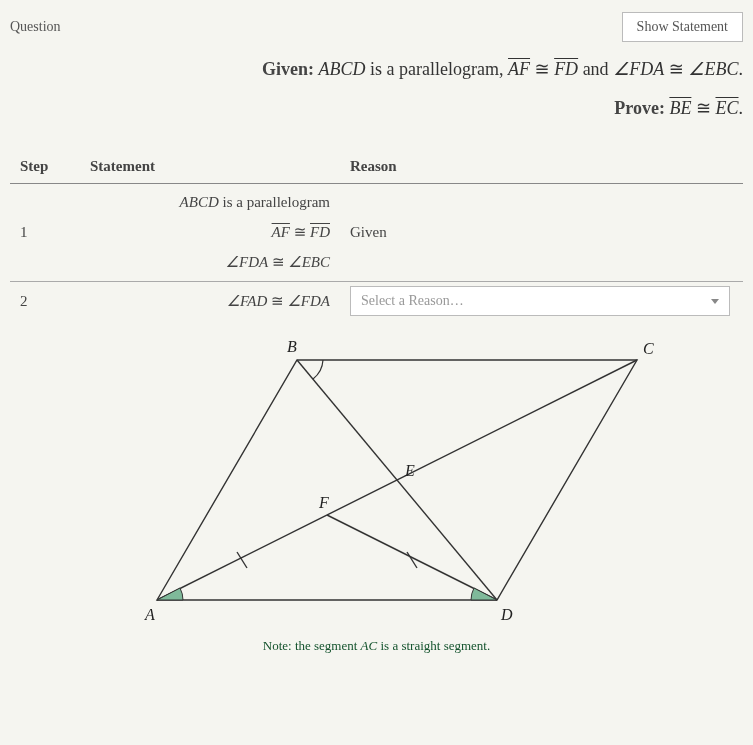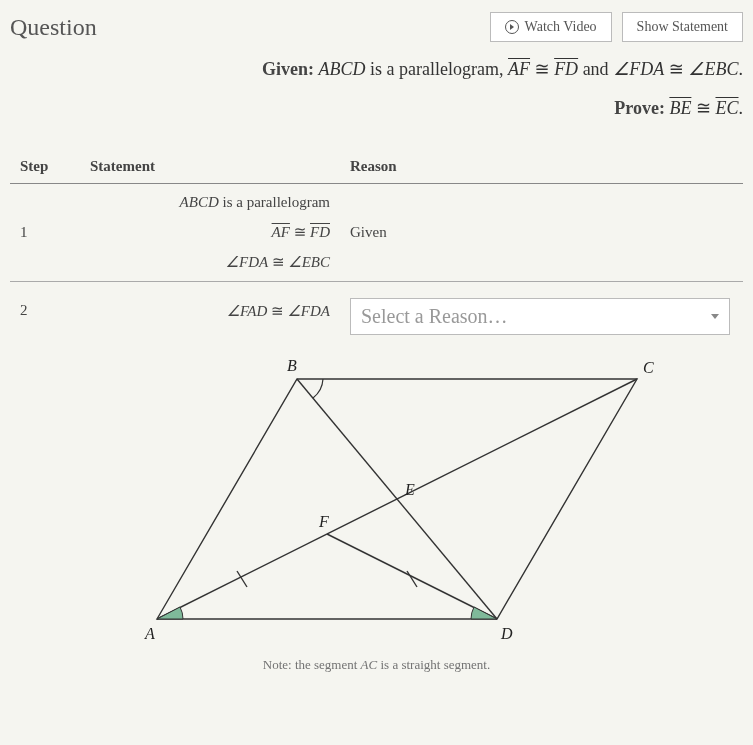--- a/index.html
+++ b/index.html
@@ -12,21 +12,21 @@
     padding: 12px 10px;
     overflow: hidden;
   }
   .header {
     display: flex;
     align-items: center;
     justify-content: space-between;
     margin-bottom: 14px;
   }
   .header-title {
-    font-size: 24px;
+    font-size: 14px;
     color: #555;
     font-weight: normal;
   }
   .header-btns { display: flex; gap: 10px; }
   .btn {
     background: #fff;
     border: 1px solid #bbb;
     padding: 6px 14px;
     font-size: 14px;
     color: #555;
@@ -82,51 +82,46 @@
   .row-divider td { border-bottom: 1px solid #aaa; }
   .stmt-block { padding: 6px 0; }
   .reason-select {
     display: flex;
     justify-content: space-between;
     align-items: center;
     border: 1px solid #bbb;
     background: #fff;
     padding: 6px 10px;
     color: #999;
-    font-size: 20px;
+    font-size: 14px;
     cursor: pointer;
     width: 380px;
-    margin-top: 12px;
   }
   .caret-down {
     width: 0; height: 0;
     border-left: 4px solid transparent;
     border-right: 4px solid transparent;
     border-top: 5px solid #888;
   }
 
   .figure-wrap { text-align: center; margin-top: 10px; }
-  .figure-note { font-size: 13px; color: #737373; margin-top: 8px; }
+  .figure-note { font-size: 13px; color: #14532d; margin-top: 8px; }
   svg.diagram { display: block; margin: 0 auto; }
   .seg { stroke: #333; stroke-width: 1.4; fill: none; }
   .tick { stroke: #333; stroke-width: 1.4; }
   .lbl { font: italic 16px Georgia, serif; fill: #222; }
   .angle-arc { stroke: #333; stroke-width: 1.2; fill: none; }
   .angle-fill { fill: #7fb99a; stroke: #333; stroke-width: 1; }
 </style>
 </head>
 <body>
 
 <div class="header">
   <div class="header-title">Question</div>
   <div class="header-btns">
-    <button class="btn">
-      <span class="play-icon"></span>
-      <span>Watch Video</span>
-    </button>
     <button class="btn">
       <span>Show Statement</span>
     </button>
   </div>
 </div>
 
 <div class="prompt">
   <span class="label">Given:</span>
   <span class="italic">ABCD</span><span> is a parallelogram, </span><span class="ov italic">AF</span><span> ≅ </span><span class="ov italic">FD</span><span> and </span><span class="italic">∠FDA</span><span> ≅ </span><span class="italic">∠EBC</span><span>.</span>
 </div>

